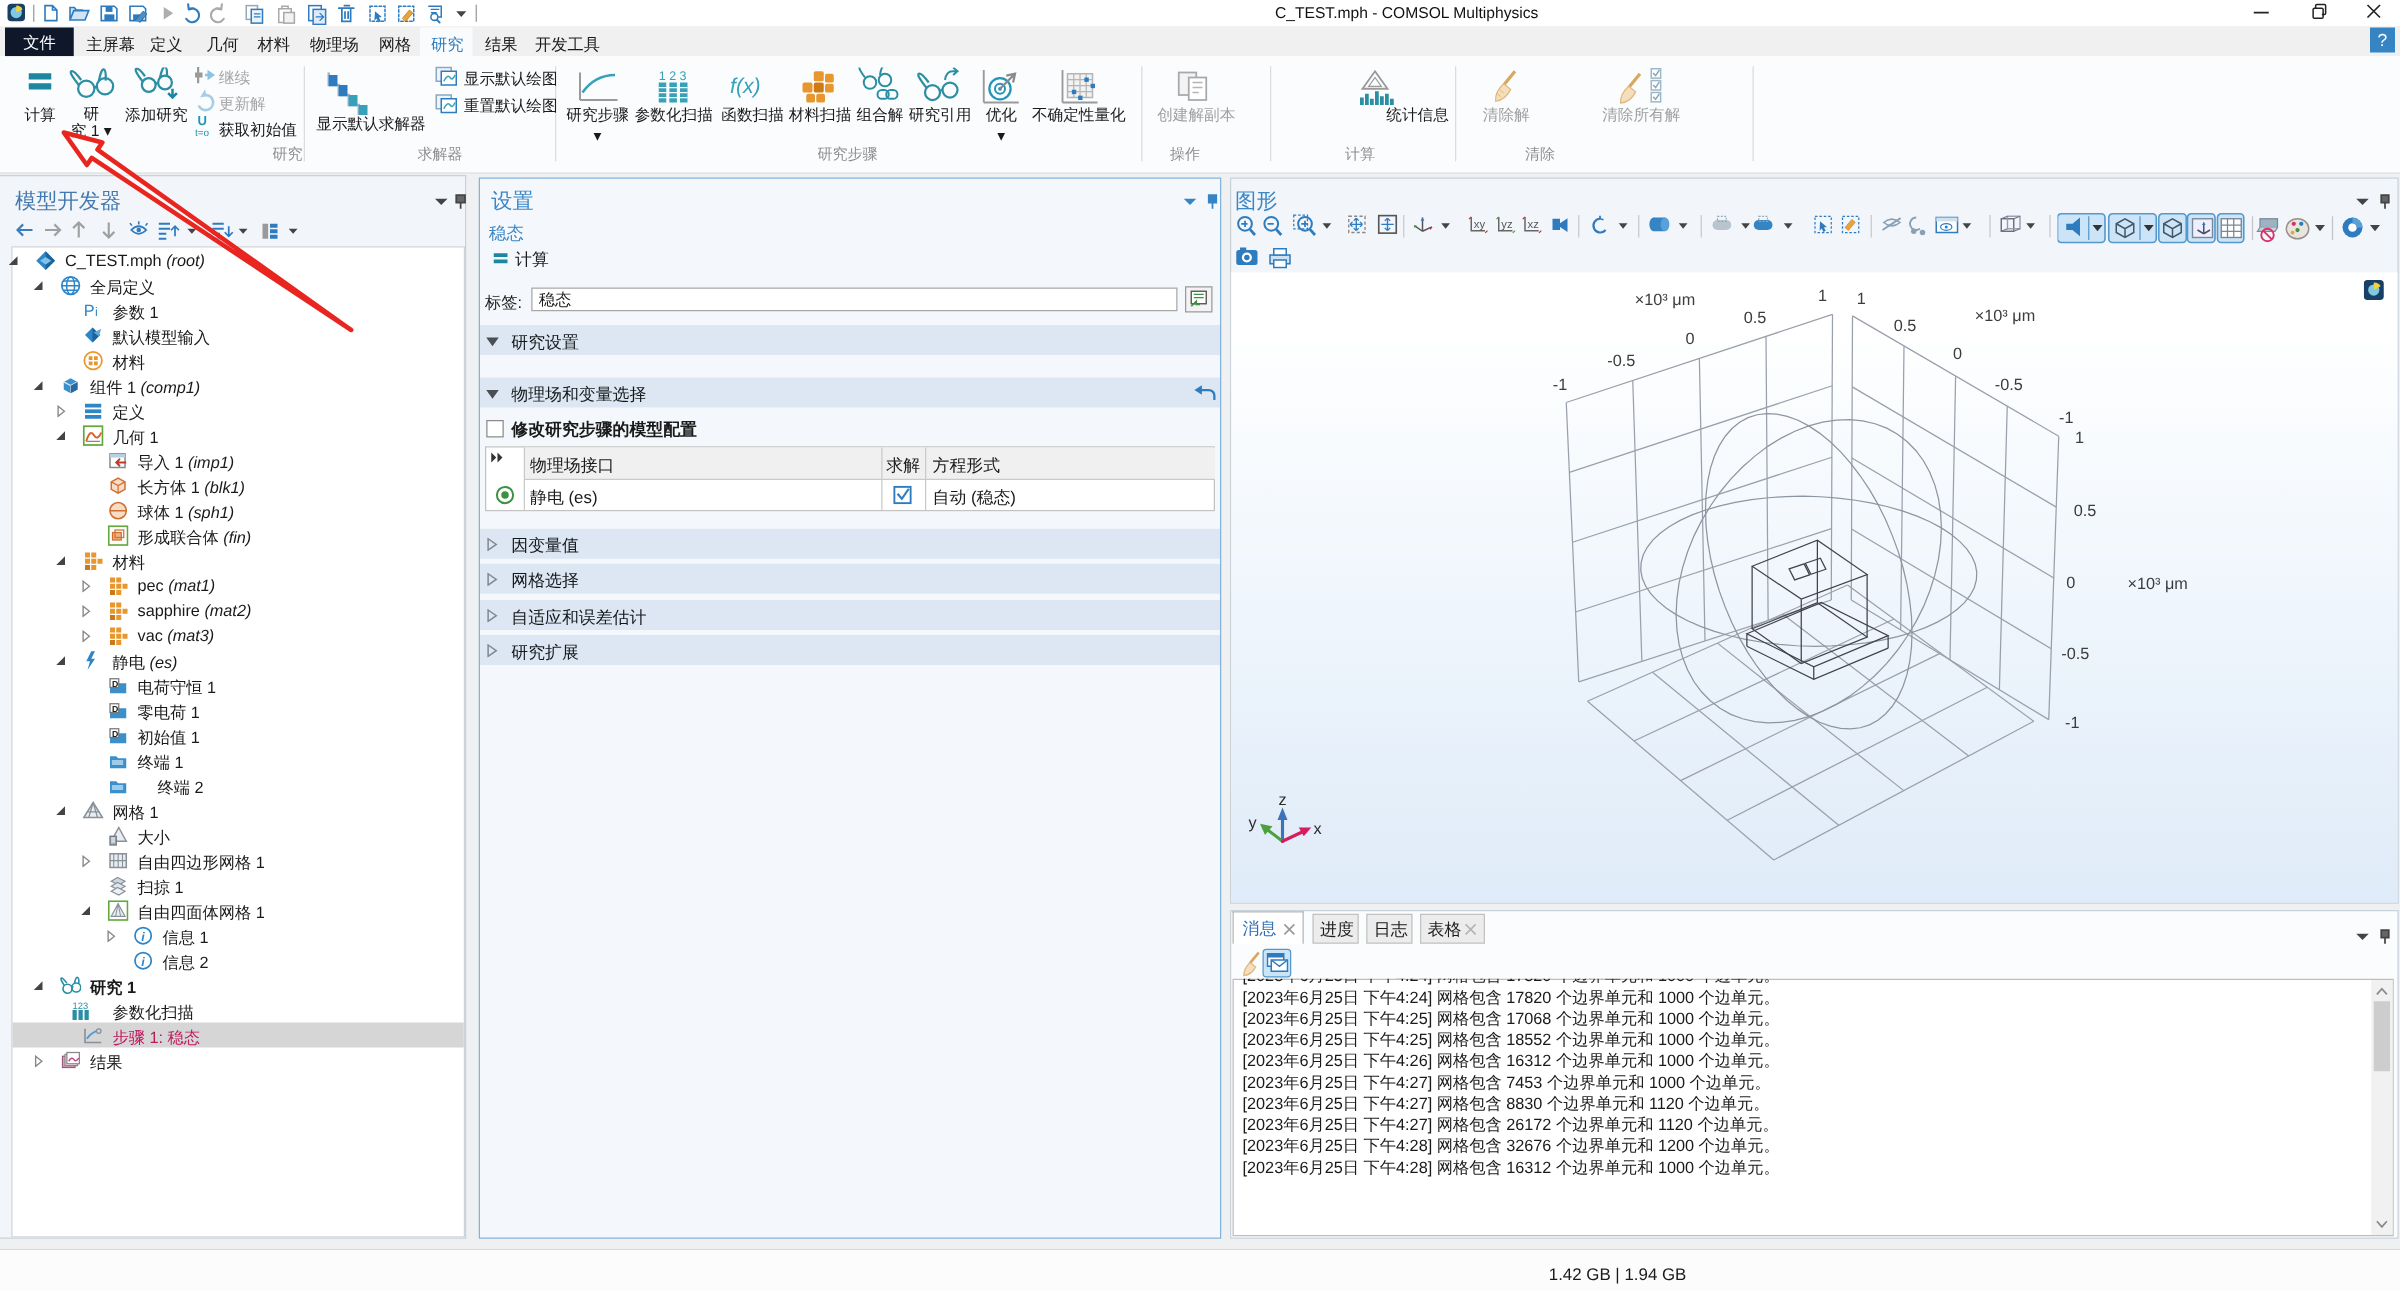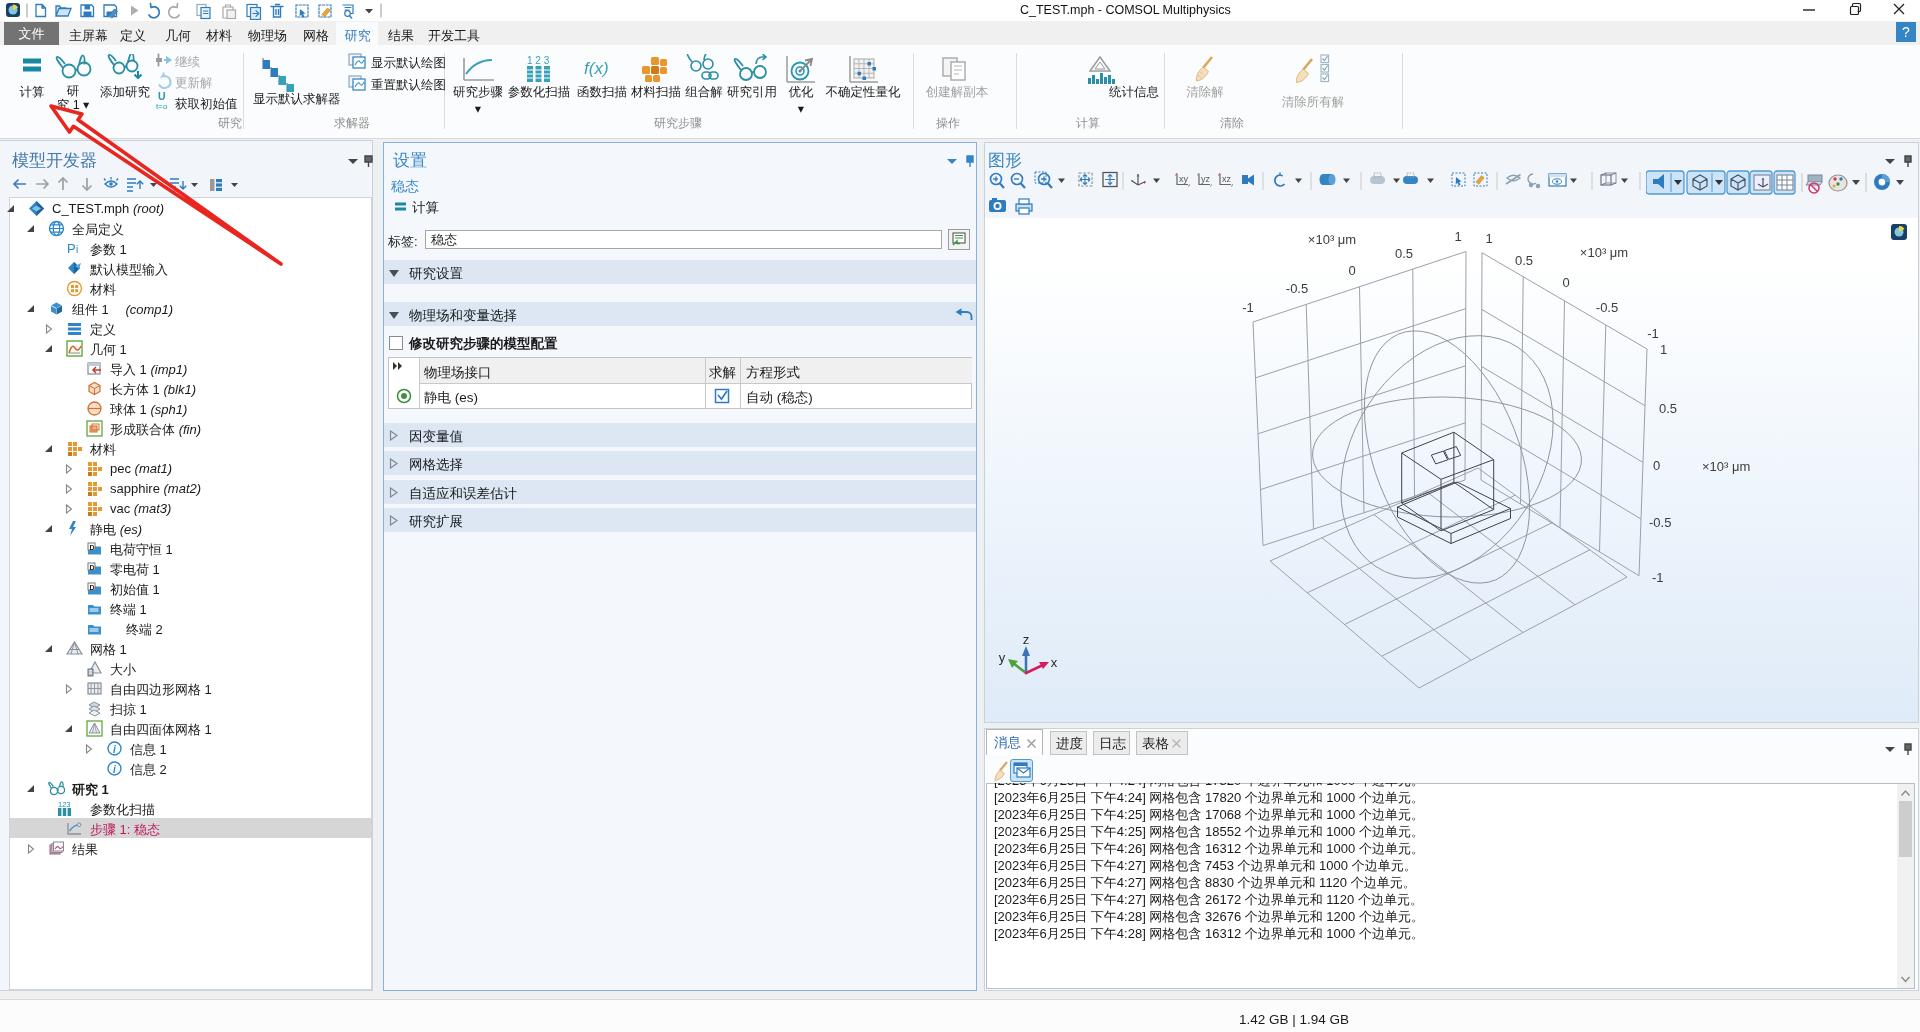--- a/index.html
+++ b/index.html
@@ -45,21 +45,21 @@
 <rect x="319" y="3" width="12" height="12" fill="none" stroke="#2e7cbf" stroke-width="1.2" stroke-dasharray="2 1.6"></rect>
     <path d="M322 12.5 l5.5 -6.5 2.8 2.3 -5.5 6.5z" fill="#e8a33d" stroke="#b97f1e" stroke-width=".6"></path>
 <path d="M343 3 h10 v8.5 h-5.5" stroke="#2e7cbf" stroke-width="1.2" fill="#fff"></path>
     <path d="M345 5.5 h6 m-6 2.5 h4" stroke="#2e7cbf"></path>
     <circle cx="347.5" cy="11.5" r="2.8" stroke="#2e7cbf" stroke-width="1.2" fill="#fff"></circle>
     <path d="M349.5 13.8 l2.2 2.2" stroke="#2e7cbf" stroke-width="1.5"></path>
 <path d="M365 7 l4 4.5 4 -4.5z" fill="#444"></path>
 <line x1="381" y1="2" x2="381" y2="15" stroke="#9a9a9a"></line>
 </svg>
 <div class="a" style="left:0;top:21px;width:1920px;height:24px;background:#f0f0f0;"></div>
-<div class="a" style="left:4px;top:22px;width:55px;height:23px;background:#737373;color:#fff;font-size:13px;text-align:center;line-height:23px;">文件</div>
+<div class="a" style="left:4px;top:22px;width:55px;height:23px;background:#0f172a;color:#fff;font-size:13px;text-align:center;line-height:23px;">文件</div>
 <div class="a" style="left:69px;top:27px;font-size:13px;color:#1a1a1a;">主屏幕</div>
 <div class="a" style="left:120px;top:27px;font-size:13px;color:#1a1a1a;">定义</div>
 <div class="a" style="left:165px;top:27px;font-size:13px;color:#1a1a1a;">几何</div>
 <div class="a" style="left:206px;top:27px;font-size:13px;color:#1a1a1a;">材料</div>
 <div class="a" style="left:248px;top:27px;font-size:13px;color:#1a1a1a;">物理场</div>
 <div class="a" style="left:303px;top:27px;font-size:13px;color:#1a1a1a;">网格</div>
 <div class="a" style="left:388px;top:27px;font-size:13px;color:#1a1a1a;">结果</div>
 <div class="a" style="left:428px;top:27px;font-size:13px;color:#1a1a1a;">开发工具</div>
 <div class="a" style="left:336px;top:22px;width:42px;height:23px;background:#fafbfd;"></div>
 <div class="a" style="left:344.8px;top:27px;font-size:13px;color:#2e7dbf;">研究</div>
@@ -230,21 +230,21 @@
 <div class="a" style="left:1313px;top:54px;width:110px;margin-left:-55px;text-align:center;"><svg width="42" height="30" fill="none">
       <path d="M20 5 l-9 11" stroke="#d9a75e" stroke-width="2.6"></path>
 <path d="M11 15 l5.5 4.5 c-2.5 5 -7 8.5 -12 9 c-.5 -6 2.5 -10 6.5 -13.5z" fill="#f5debc" stroke="#dfb97f" stroke-width="1"></path>
 <g stroke="#9fb8c9" stroke-width="1.2">
         <rect x="29" y="1" width="7.5" height="7.5" fill="#fff"></rect>
         <rect x="29" y="10.5" width="7.5" height="7.5" fill="#fff"></rect>
         <rect x="29" y="20" width="7.5" height="7.5" fill="#fff"></rect>
 <path d="M30.5 4.5 l2 2 3 -4.5 M30.5 14 l2 2 3 -4.5 M30.5 23.5 l2 2 3 -4.5" stroke="#8aa8bd"></path>
       </g>
     </svg></div>
-<div class="a" style="left:1313px;top:84px;width:130px;margin-left:-65px;text-align:center;font-size:12.5px;color:#a0a0a0;margin-top:10px;">清除所有解</div>
+<div class="a" style="left:1313px;top:84px;width:130px;margin-left:-65px;text-align:center;font-size:12.5px;color:#a0a0a0;">清除所有解</div>
 <div class="a" style="left:0;top:139px;width:1920px;height:860px;background:#eef0f2;"></div>
 <div class="a" style="left:0;top:140px;width:373px;height:851px;background:#f2f5f9;border:1px solid #c9d1da;border-left:none;"></div>
 <div class="a" style="left:12px;top:149px;font-size:17px;color:#4379ad;">模型开发器</div>
 <svg class="a" style="left:346px;top:153px" width="32" height="16" fill="none">
 <path d="M2 6 l5 5 5-5z" fill="#444"></path>
     <path d="M19 3 h7 v6 h-7z M22.5 9 v5" stroke="#444" stroke-width="1.4" fill="#666"></path>
   </svg>
 <svg class="a" style="left:10px;top:176px" width="240" height="18" fill="none">
 <path d="M16 8 H4 m4.5 -4.5 L4 8 l4.5 4.5" stroke="#3a7ebf" stroke-width="1.7"></path>
 <path d="M26 8 h12 m-4.5 -4.5 L38 8 l-4.5 4.5" stroke="#a0a0a0" stroke-width="1.7"></path>
@@ -313,21 +313,21 @@
 <div class="a" style="left:90px;top:281px;font-size:13px;white-space:nowrap;"><span style="color:#1a1a1a;">材料</span></div>
 <svg class="a" style="left:26px;top:304px" width="10" height="10">
     <path d="M8 1 V8 H1Z" fill="#444"></path>
   </svg>
 <div class="a" style="left:48px;top:300px;width:17px;height:17px;"><svg width="17" height="17" fill="none">
       <path d="M3 5.5 L8.5 2.5 14 5.5 V11.5 L8.5 14.5 3 11.5Z" fill="#3a90cc"></path>
       <path d="M3 5.5 L8.5 8.5 14 5.5" stroke="#dbeaf6" stroke-width="1"></path>
       <path d="M8.5 8.5 V14.5" stroke="#dbeaf6" stroke-width="1"></path>
       <path d="M8.5 8.5 L14 5.5 V11.5 L8.5 14.5z" fill="#256a9e"></path>
     </svg></div>
-<div class="a" style="left:72px;top:301px;font-size:13px;white-space:nowrap;"><span style="color:#1a1a1a;">组件 1</span>&nbsp;<span style="color:#1a1a1a;font-style:italic;margin-left:13px;">(comp1)</span></div>
+<div class="a" style="left:72px;top:301px;font-size:13px;white-space:nowrap;"><span style="color:#1a1a1a;">组件 1</span>&nbsp;<span style="color:#1a1a1a;font-style:italic;">(comp1)</span></div>
 <svg class="a" style="left:44px;top:324px" width="10" height="10">
     <path d="M2.5 1 L7.5 5 2.5 9Z" fill="none" stroke="#888" stroke-width="1.1"></path>
   </svg>
 <div class="a" style="left:66px;top:320px;width:17px;height:17px;"><svg width="17" height="17" fill="none">
       <g fill="#2e86c8">
         <rect x="2" y="3" width="13" height="3"></rect>
         <rect x="2" y="7.5" width="13" height="3"></rect>
         <rect x="2" y="12" width="13" height="3"></rect>
       </g>
     </svg></div>

